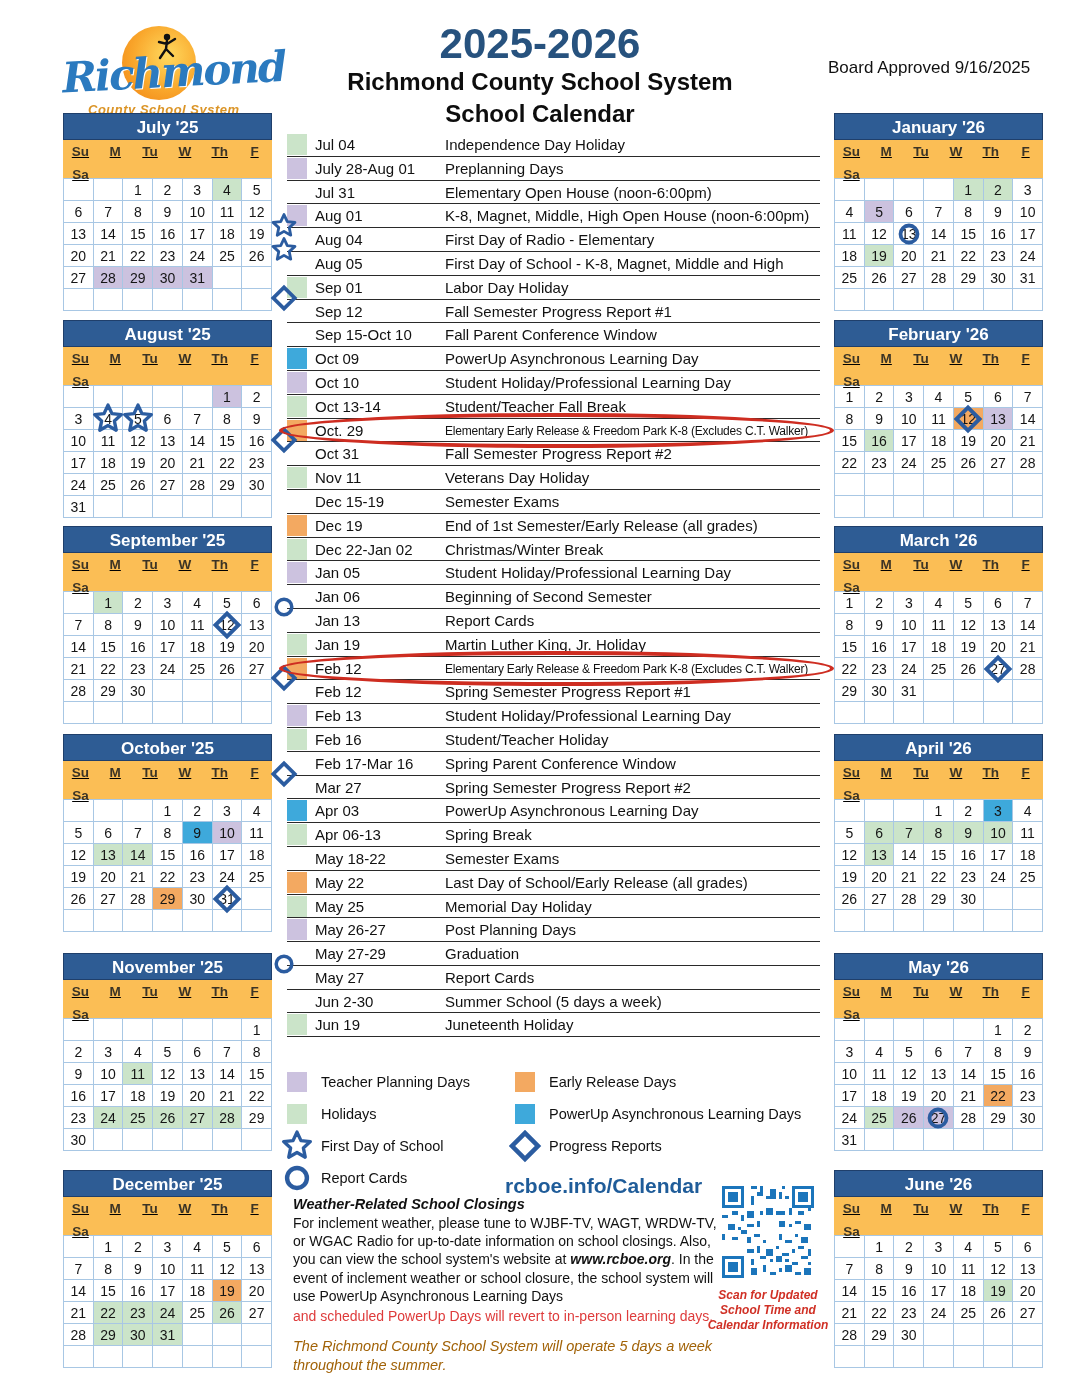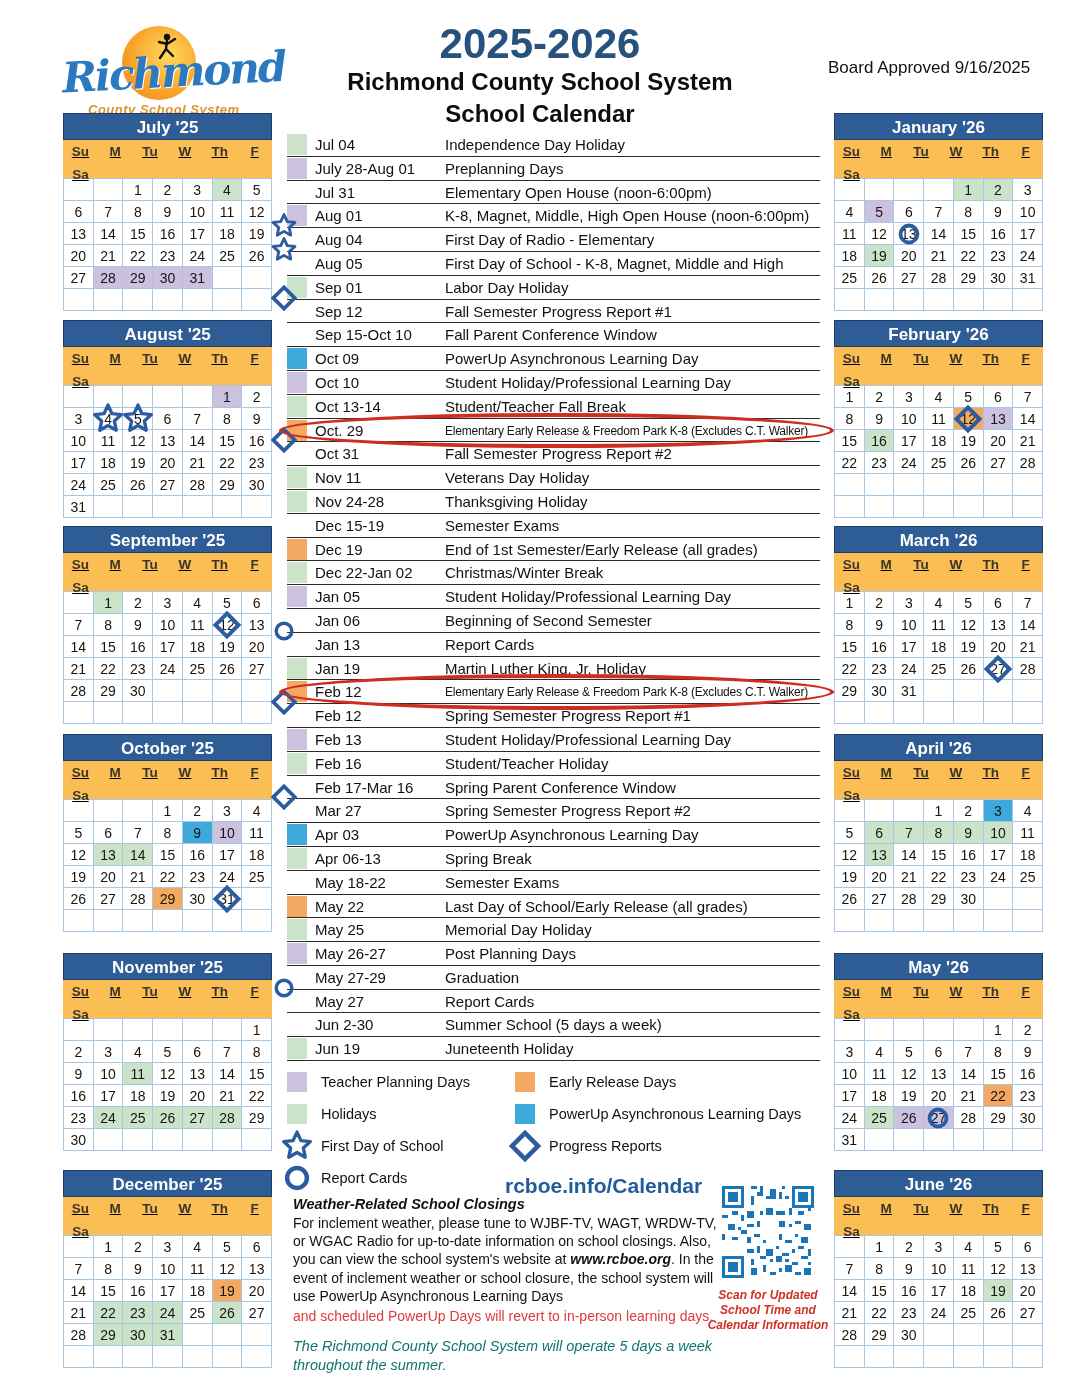--- a/index.html
+++ b/index.html
@@ -59,21 +59,21 @@
   .lg-swatch { width:20px; height:20px; margin-right:14px; }
   .lg-label { font-size:14.5px; color:#111; }
   .lg-link { position:absolute; left:218px; top:102px; font-size:21px; font-weight:bold; color:#1f5c99; }
 
   
   .weather { position:absolute; left:293px; top:1196px; width:428px; }
   .weather h4 { font-size:14.5px; font-style:italic; font-weight:bold; color:#111; margin-bottom:2px; }
   .weather p  { font-size:14px; color:#111; line-height:1.3; }
   .weather .site { font-weight:bold; font-style:italic; }
   .weather .red { color:#de3b3b; margin-top:2px; }
-  .summer { position:absolute; left:293px; top:1337px; width:428px; font-size:14.5px; font-style:italic; color:#0f766e; line-height:1.3; }
+  .summer { position:absolute; left:293px; top:1337px; width:428px; font-size:14.5px; font-style:italic; color:#a16207; line-height:1.3; }
 
   .qr { position:absolute; left:722px; top:1186px; width:92px; height:92px; }
   .qr-caption { position:absolute; left:706px; top:1288px; width:124px; text-align:center;
     font-size:12px; font-weight:bold; font-style:italic; color:#d03025; line-height:1.25; }
 </style>
 </head>
 <body>
 
 <div id="page">
 
@@ -1883,25 +1883,20 @@
             <rect x="5.5" y="5.5" width="13" height="13" transform="rotate(45 12 12)" fill="none" stroke="#2b5ca0" stroke-width="3.2"></rect>
           </svg>
         </div>
         <div class="ev-date">Oct 31</div>
         <div class="ev-text">Fall Semester Progress Report #2</div>
       </div>
       <div class="ev">
         <div class="ev-marker" style="background:#cbe4c9"></div>
         <div class="ev-date">Nov 11</div>
         <div class="ev-text">Veterans Day Holiday</div>
-      </div>
-      <div class="ev">
-        <div class="ev-marker" style="background:#cbe4c9"></div>
-        <div class="ev-date">Nov 24-28</div>
-        <div class="ev-text">Thanksgiving Holiday</div>
       </div>
       <div class="ev">
         <div class="ev-date">Dec 15-19</div>
         <div class="ev-text">Semester Exams</div>
       </div>
       <div class="ev">
         <div class="ev-marker" style="background:#f3a961"></div>
         <div class="ev-date">Dec 19</div>
         <div class="ev-text">End of 1st Semester/Early Release (all grades)</div>
       </div>

